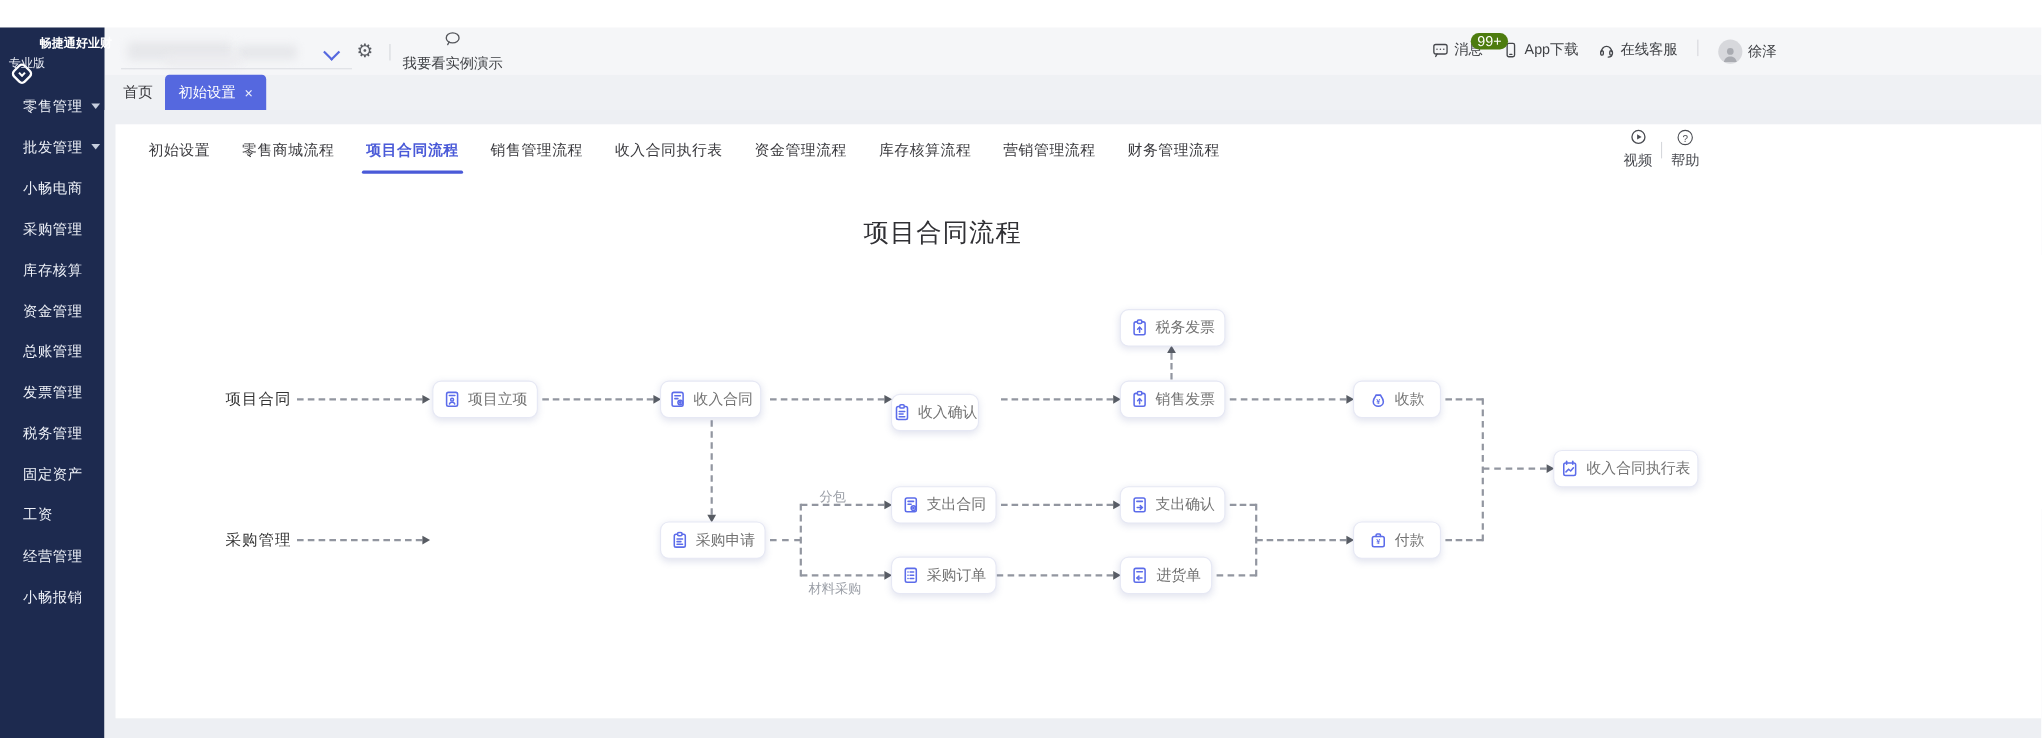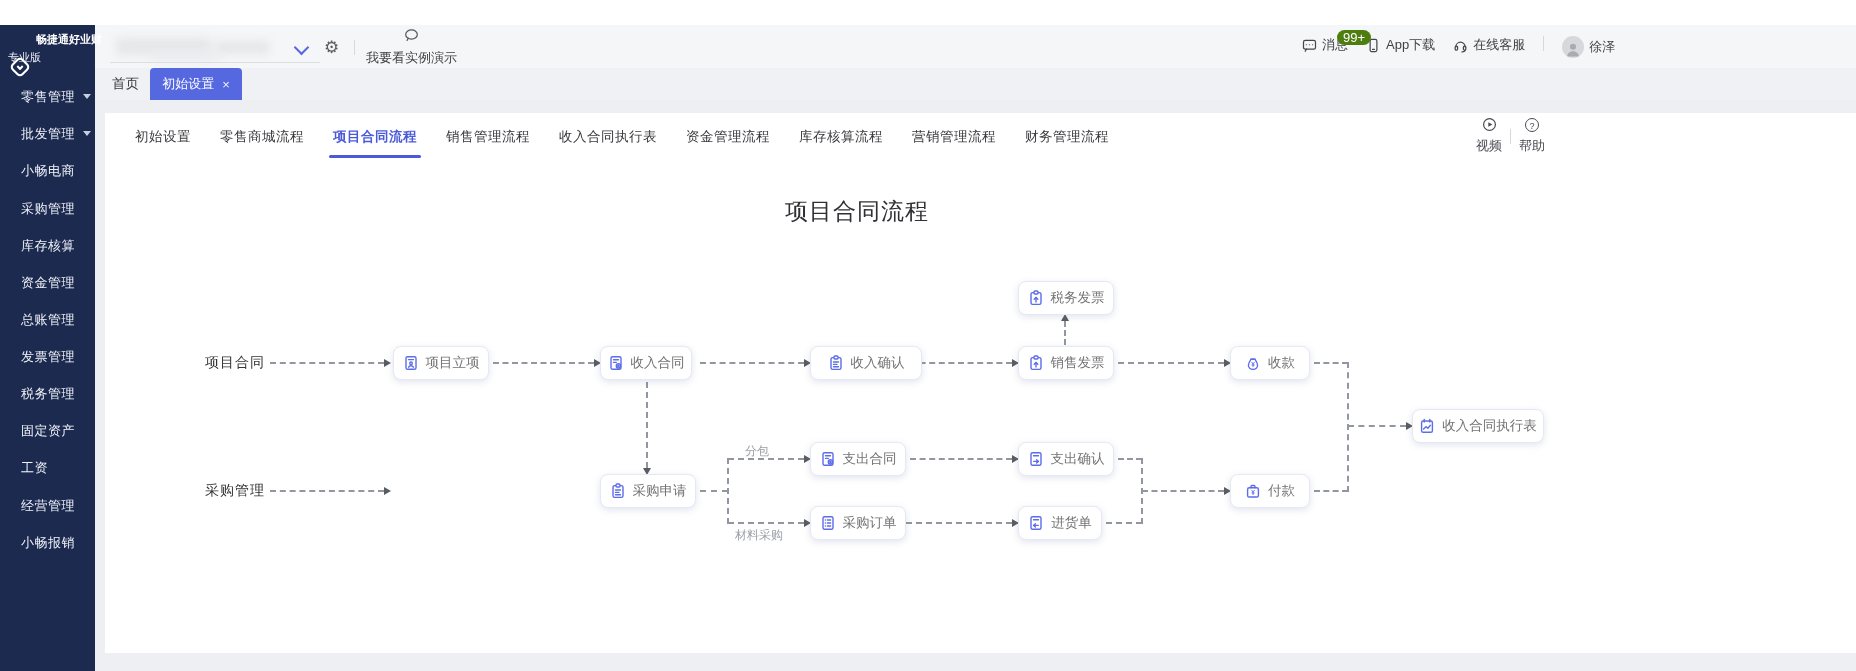--- a/index.html
+++ b/index.html
@@ -361,21 +361,21 @@
         <use href="#ic-doc-person"></use>
       </svg>
     <span>项目立项</span>
     </div>
   <div class="node" style="left:600px;top:363px;width:92px">
     <svg width="16" height="16">
         <use href="#ic-doc-gear"></use>
       </svg>
     <span>收入合同</span>
     </div>
-  <div class="node" style="left:810px;top:363px;width:112px">
+  <div class="node" style="left:810px;top:375px;width:80px">
     <svg width="16" height="16">
         <use href="#ic-clip-check"></use>
       </svg>
     <span>收入确认</span>
     </div>
   <div class="node" style="left:1018px;top:363px;width:96px">
     <svg width="16" height="16">
         <use href="#ic-clip-up"></use>
       </svg>
     <span>销售发票</span>

